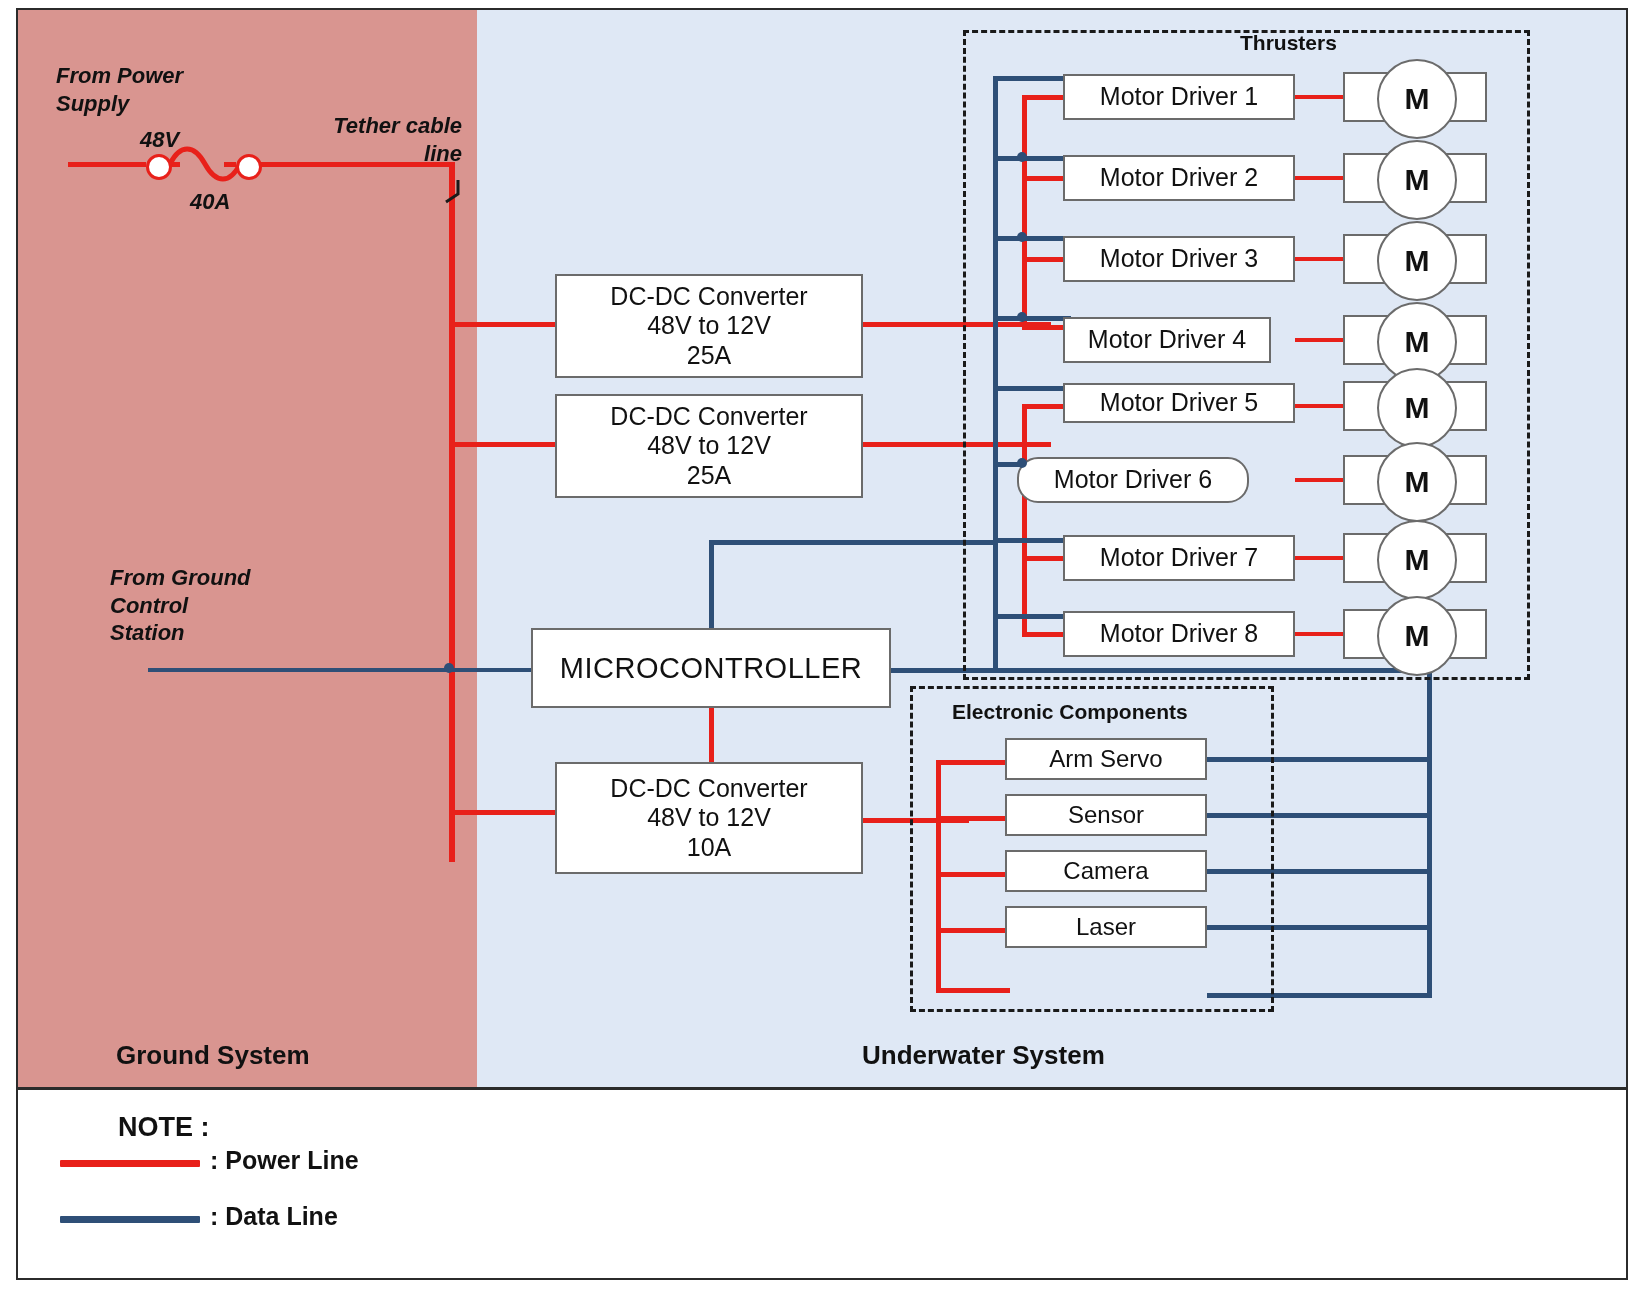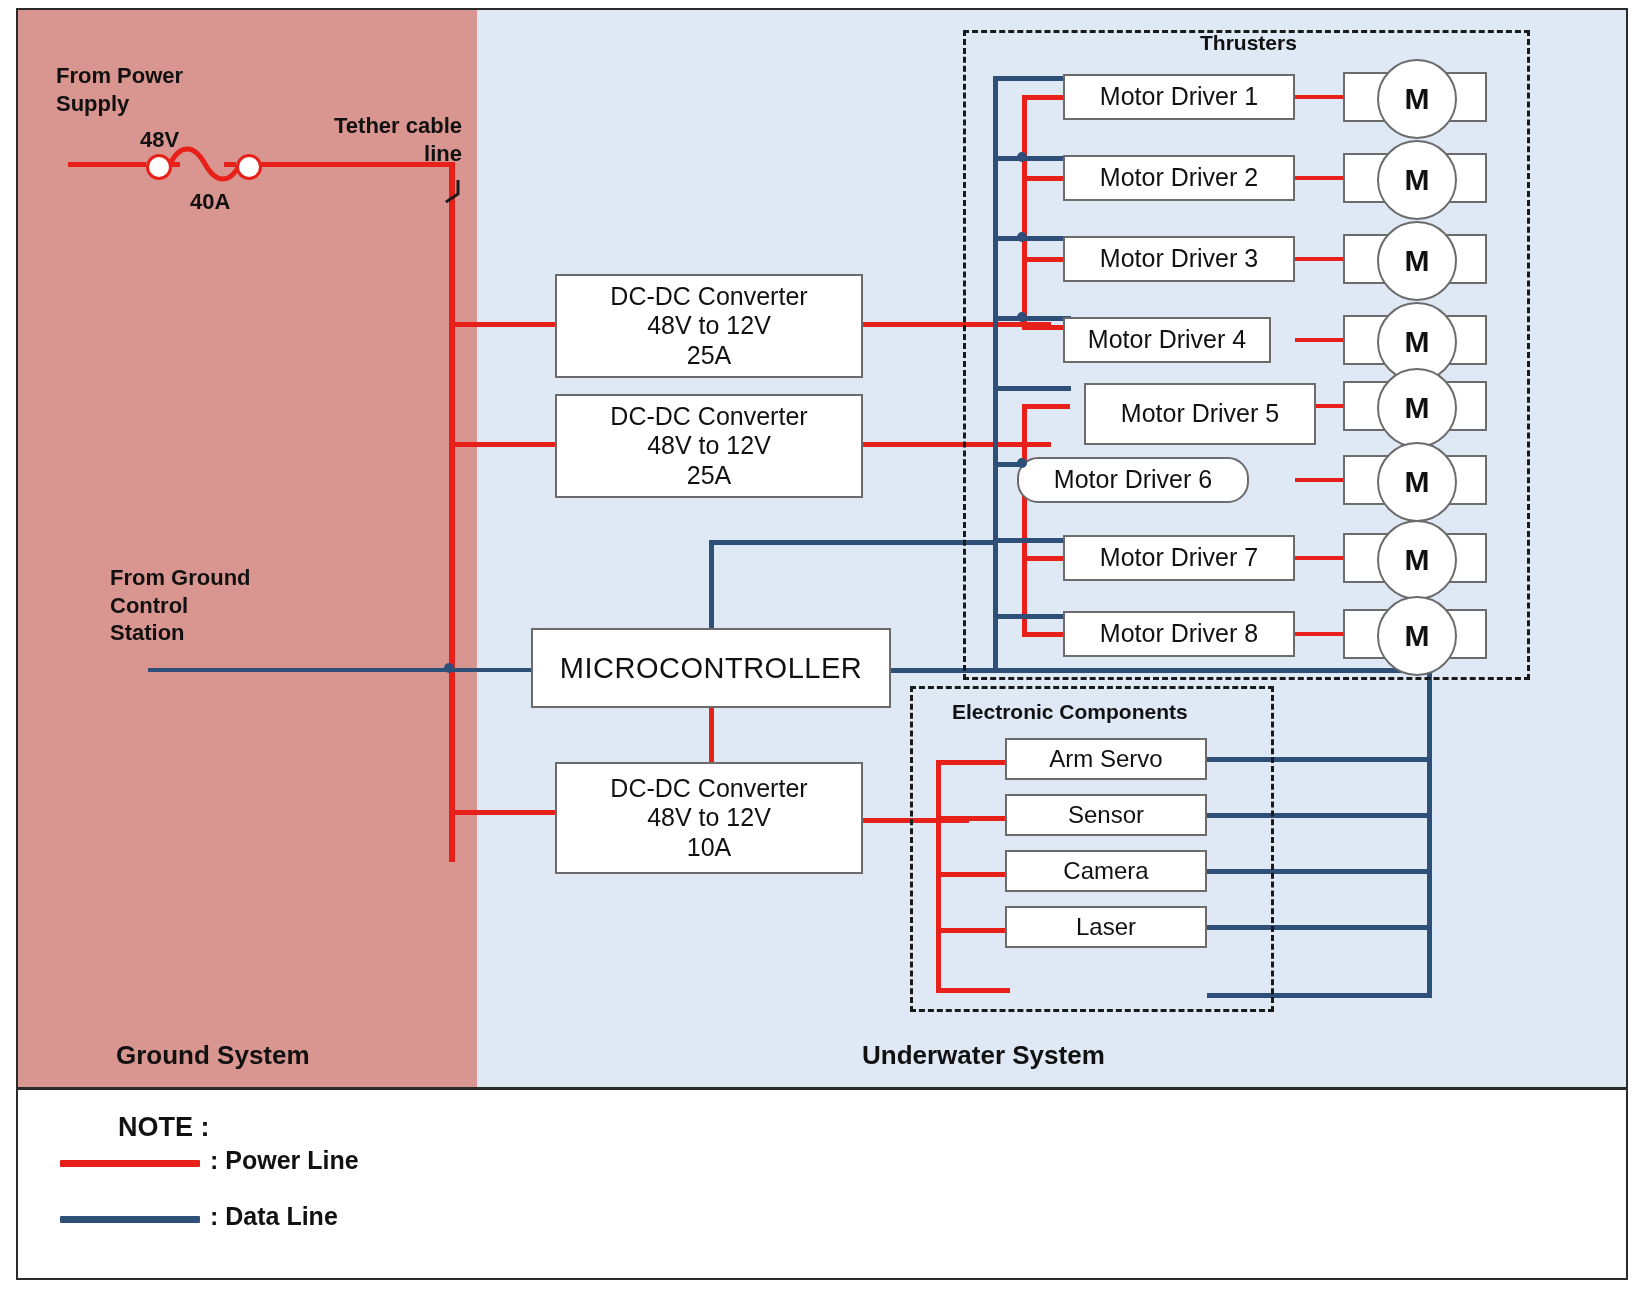--- a/index.html
+++ b/index.html
@@ -132,20 +132,21 @@
   }
 
   
   .lbl {
     position: absolute;
     font-size: 22px;
     font-weight: 700;
     color: #111;
     line-height: 1.25;
     z-index: 8;
+    font-style: italic;
   }
   .panel-label {
     position: absolute;
     font-size: 26px;
     font-weight: 700;
     color: #111;
     z-index: 8;
   }
   .fuse-body {
     position: absolute;
@@ -264,21 +265,21 @@
   <div class="pline" style="left:1295px; top:95px; width:52px; height:4px;"></div>
   <div class="pline" style="left:1295px; top:176px; width:52px; height:4px;"></div>
   <div class="pline" style="left:1295px; top:257px; width:52px; height:4px;"></div>
   <div class="pline" style="left:1295px; top:338px; width:52px; height:4px;"></div>
   <div class="pline" style="left:1295px; top:404px; width:52px; height:4px;"></div>
   <div class="pline" style="left:1295px; top:478px; width:52px; height:4px;"></div>
   <div class="pline" style="left:1295px; top:556px; width:52px; height:4px;"></div>
   <div class="pline" style="left:1295px; top:632px; width:52px; height:4px;"></div>
 
   <div class="dash-group" style="left:963px; top:30px; width:567px; height:650px;"></div>
-  <div class="dash-title" style="left:1200px; top:31px;">Thrusters</div>
+  <div class="dash-title" style="left:1240px; top:31px;">Thrusters</div>
 
   <div class="dash-group" style="left:910px; top:686px; width:364px; height:326px;"></div>
   <div class="dash-title" style="left:952px; top:700px;">Electronic Components</div>
 
   <div class="box conv" style="left:555px; top:274px; width:308px; height:104px;">
     <span>DC-DC Converter</span>
     <span>48V to 12V</span>
     <span>25A</span>
   </div>
   <div class="box conv" style="left:555px; top:394px; width:308px; height:104px;">
@@ -321,21 +322,21 @@
   </div>
 
   <div class="box driver" style="left:1063px; top:317px; width:208px; height:46px;">
     <span>Motor Driver 4</span>
   </div>
   <div class="motor-stub" style="left:1343px; top:315px; width:144px; height:50px;"></div>
   <div class="motor" style="left:1377px; top:302px;">
     <span>M</span>
   </div>
 
-  <div class="box driver" style="left:1063px; top:383px; width:232px; height:62px;margin-left:21px;">
+  <div class="box driver" style="left:1063px; top:383px; width:232px; height:40px;">
     <span>Motor Driver 5</span>
   </div>
   <div class="motor-stub" style="left:1343px; top:381px; width:144px; height:50px;"></div>
   <div class="motor" style="left:1377px; top:368px;">
     <span>M</span>
   </div>
 
   <div class="box driver" style="left:1017px; top:457px; width:232px; height:46px;border-radius:21px;">
     <span>Motor Driver 6</span>
   </div>

